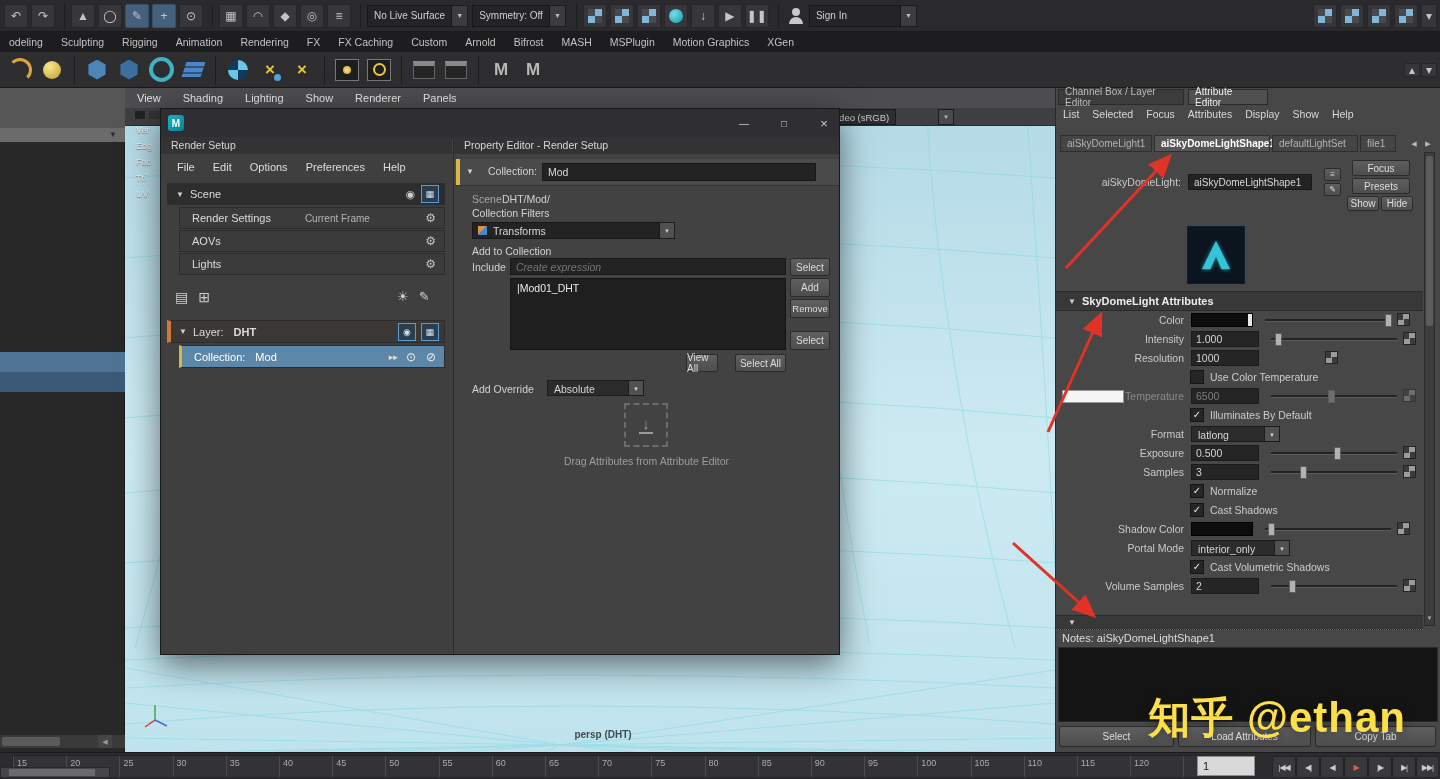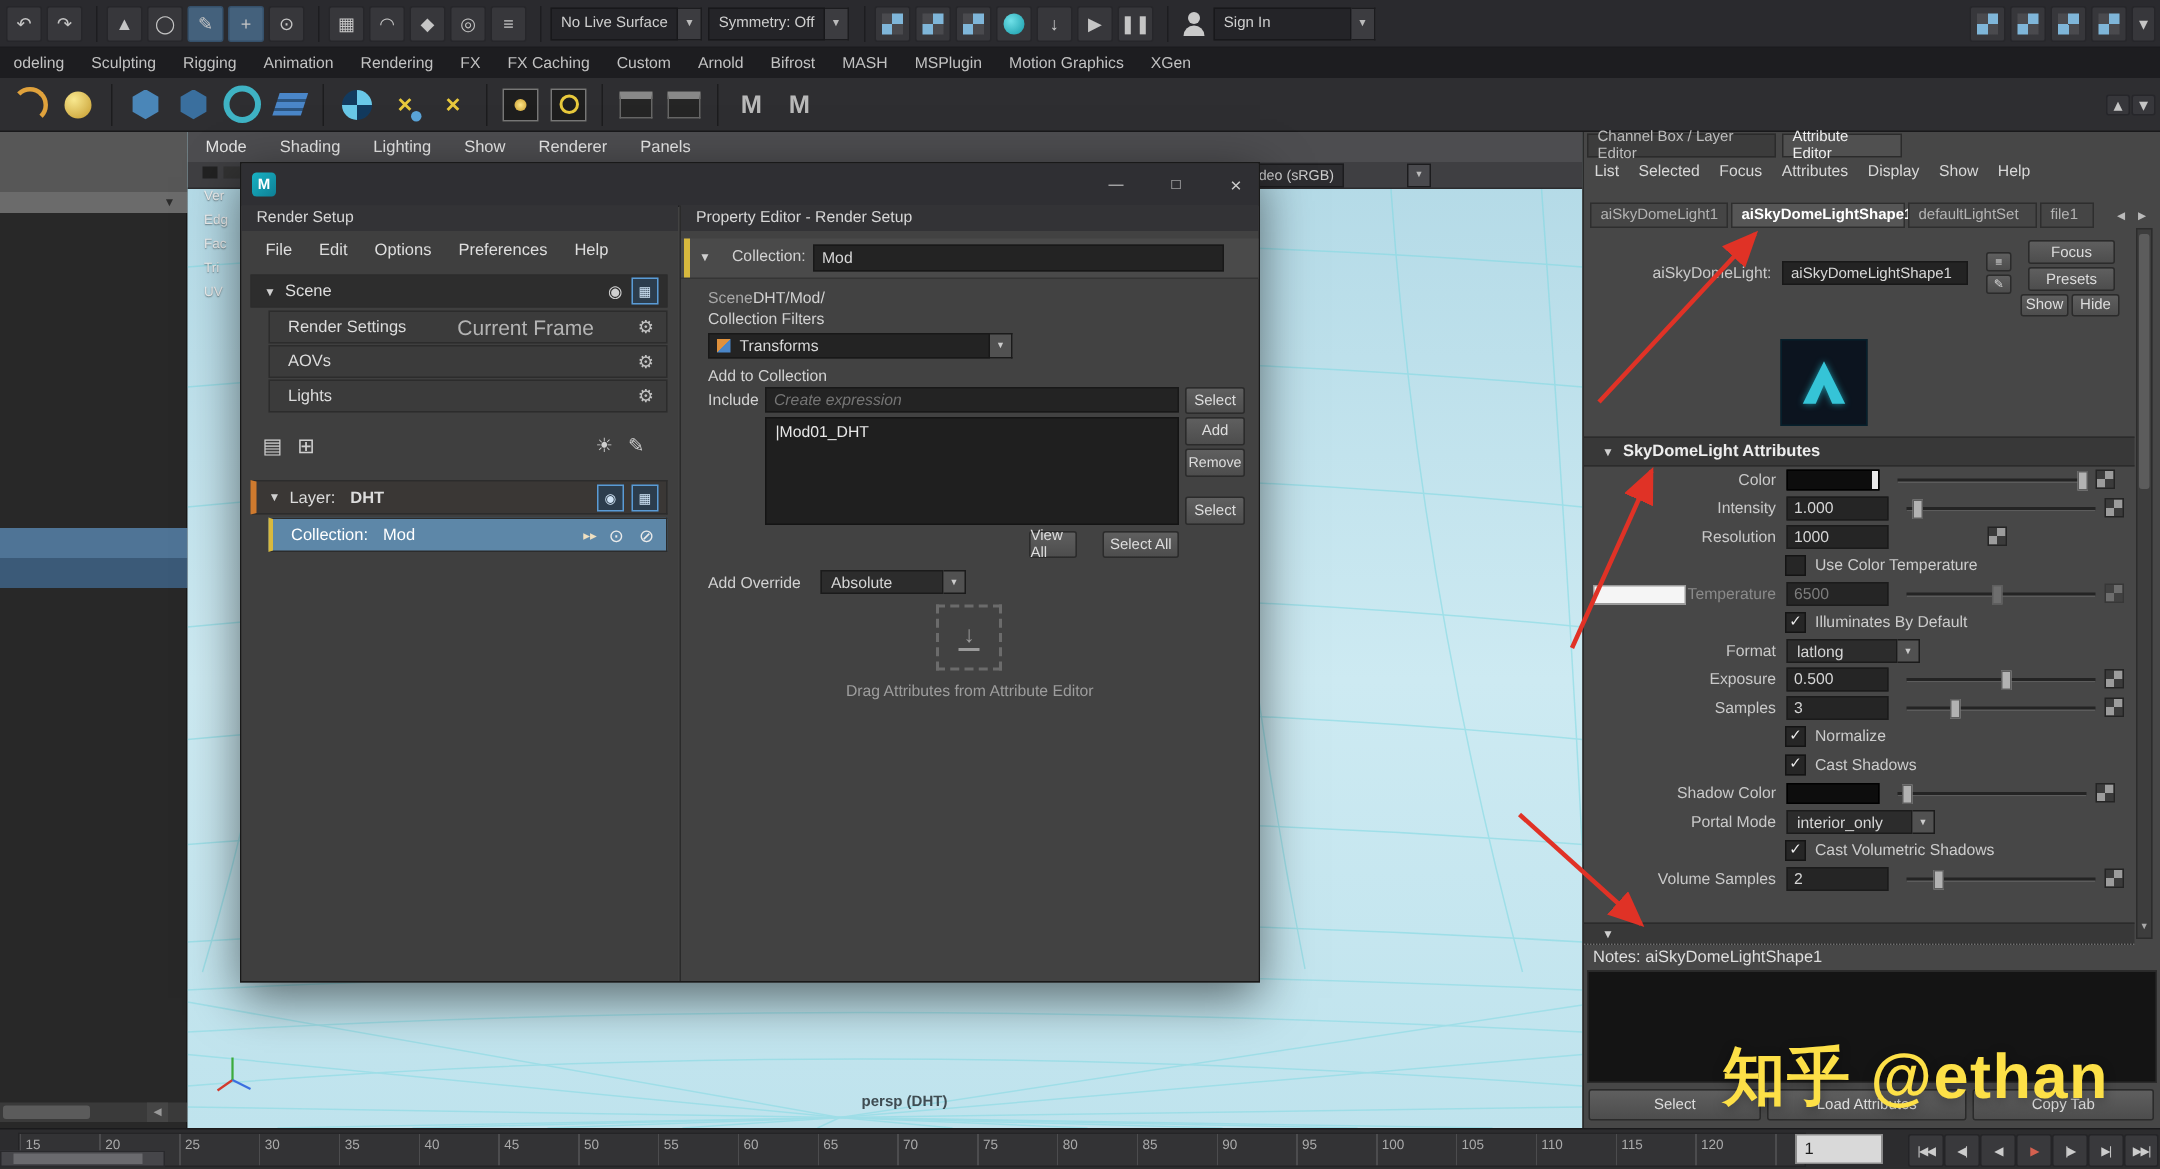--- a/index.html
+++ b/index.html
@@ -50,21 +50,21 @@
   #fwin{left:160px;top:108px;width:678px;height:545px;background:#424242;border:1px solid #191919;box-shadow:0 10px 32px rgba(0,0,0,.55);z-index:5}
   #ftitle{position:absolute;left:0;top:0;width:678px;height:28px;background:#2f2f33;border-bottom:1px solid #202023;display:flex;align-items:center}
   .mayaicon{width:16px;height:16px;margin-left:7px;border-radius:3px;background:linear-gradient(135deg,#18b3c4,#0e7f95);color:#fff;font-size:10px;font-weight:bold;display:flex;align-items:center;justify-content:center}
   .winbtn{position:absolute;top:5px;width:30px;height:18px;color:#cccccc;font-size:10px;display:flex;align-items:center;justify-content:center}
   .pane-hdr{position:absolute;left:0;top:0;height:17px;background:#333336;color:#d6d6d6;font-size:10.5px;line-height:17px;padding-left:10px;box-sizing:border-box}
   #rspane{position:absolute;left:0;top:28px;width:291px;height:517px;background:#3f3f3f}
   #pepane{position:absolute;left:292px;top:28px;width:386px;height:517px;background:#424242;border-left:1px solid #2a2a2a;box-sizing:border-box}
   #rsmenu{position:absolute;left:0;top:17px;width:291px;height:25px;display:flex;align-items:center;padding-left:16px;box-sizing:border-box}
   #rsmenu span{color:#dedede;font-size:11px;margin-right:18px}
   .treerow{position:absolute;background:#3b3b3b;border:1px solid #2c2c2c;box-sizing:border-box;display:flex;align-items:center;color:#dcdcdc;font-size:11px}
-  .rsub{color:#b4b4b4;font-size:14px;margin-left:34px}
+  .rsub{color:#b4b4b4;font-size:10px;margin-left:34px}
   .gear{margin-left:auto;margin-right:8px;color:#c2c2c2;font-size:12px}
   .eyebox{width:16px;height:16px;border:1px solid #5a9bd5;background:#2c3d4d;color:#cfe3f5;font-size:9px;display:flex;align-items:center;justify-content:center;margin-right:5px}
   .carrow{color:#cfcfcf;font-size:8px;margin:0 6px 0 8px}
   .mbtn{background:linear-gradient(#5f5f5f,#4d4d4d);border:1px solid #2b2b2b;border-radius:2px;color:#dddddd;font-size:10px;display:flex;align-items:center;justify-content:center;box-sizing:border-box}
   .pfield{background:#232323;border:1px solid #181818;color:#d8d8d8;font-size:10.5px;display:flex;align-items:center;padding:0 5px;box-sizing:border-box}
   .plbl{position:absolute;color:#d2d2d2;font-size:10.5px}
   .pdim{color:#a8a8a8}
   
   #aepanel{left:1055px;top:88px;width:385px;height:664px;background:#474747;border-left:1px solid #2a2a2a;box-sizing:border-box}
   .docktab{position:absolute;top:1px;height:16px;color:#bdbdbd;font-size:10px;display:flex;align-items:center;padding:0 6px;background:#3c3c3c;border:1px solid #2b2b2b;box-sizing:border-box}
@@ -297,21 +297,21 @@
           <path d="M435,657 L930,650"></path>
           <path d="M435,657 L930,615"></path>
         <path d="M435,657 L930,582"></path>
         <path d="M0,572 Q435,550 930,572"></path>
           <path d="M0,600 Q435,574 930,600"></path>
           <path d="M0,636 Q435,600 930,636"></path>
       </g>
     </svg>
     <div id="vpmenubar">
 
-    <span>Mode</span>
+    <span>View</span>
         <span>Shading</span>
         <span>Lighting</span>
         <span>Show</span>
         <span>Renderer</span>
         <span>Panels</span>
       </div>
     <div id="vptoolbar">
       <div class="csbox">ideo (sRGB)</div>
       <div class="csarrow">▼</div>
     </div>

